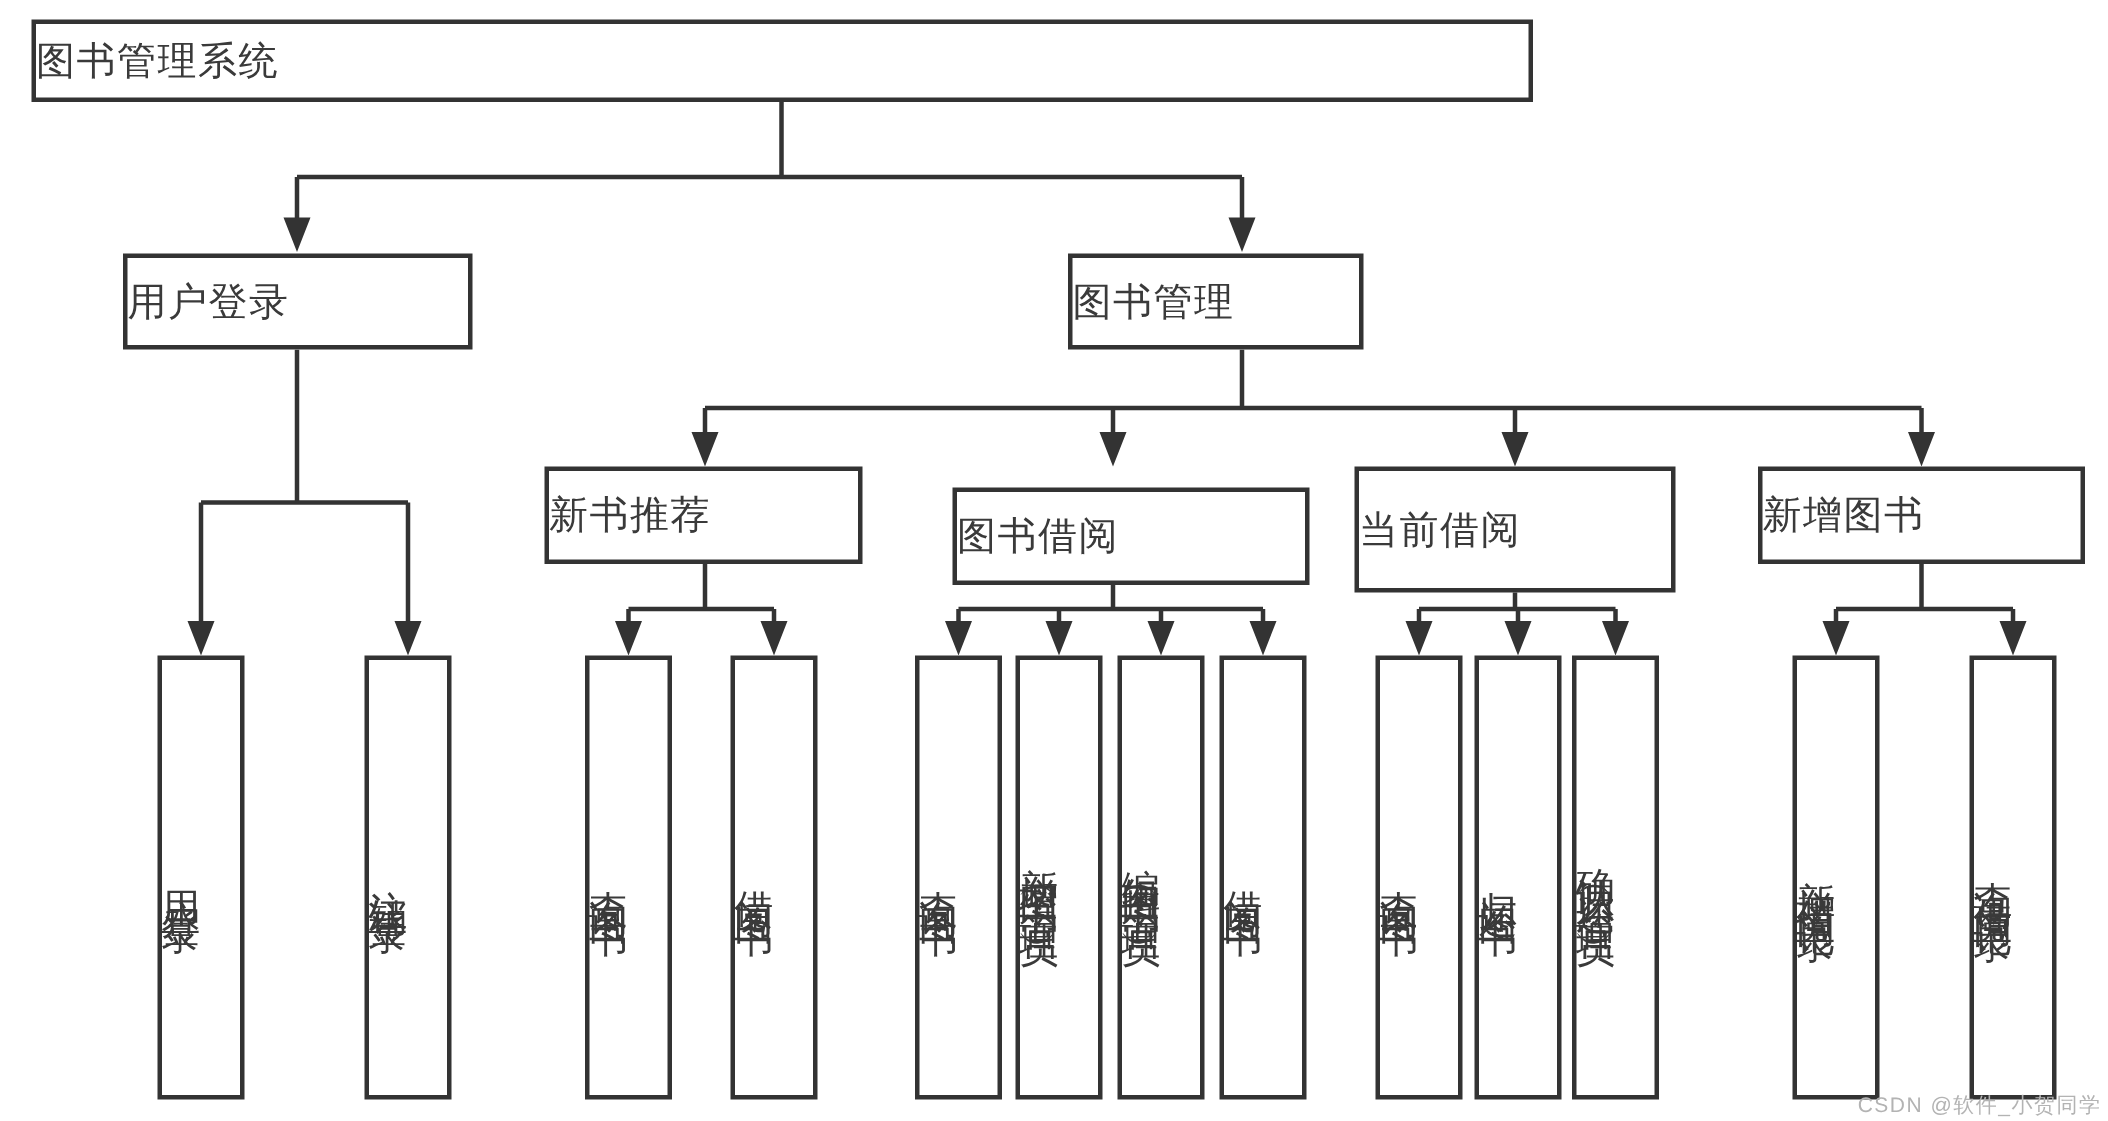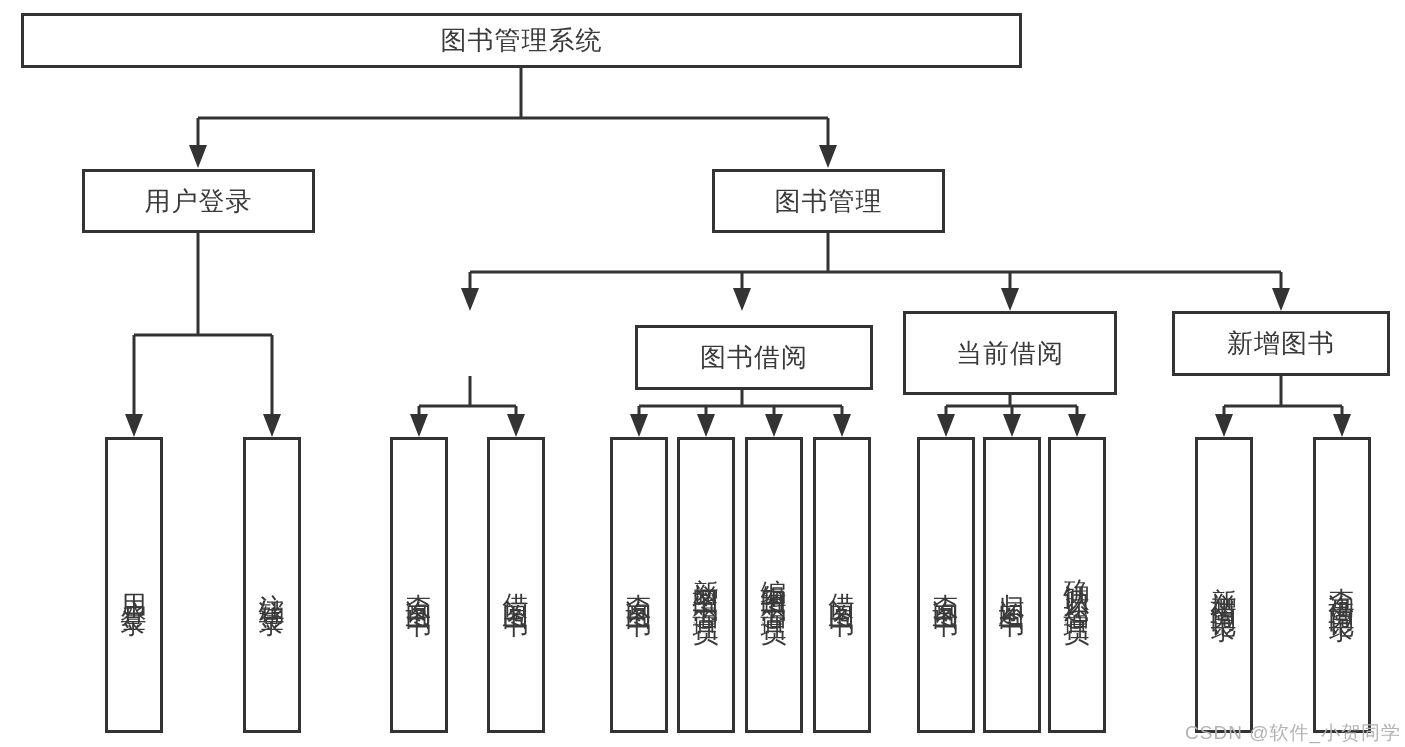--- a/index.html
+++ b/index.html
@@ -17,42 +17,41 @@
     width: 1405px; height: 747px;
     z-index: 1;
   }
   .node {
     position: absolute;
     box-sizing: border-box;
     background: #ffffff;
     border: 3px solid #333333;
     display: flex;
     align-items: center;
-    justify-content: center;
     z-index: 2;
     color: #3a3a3a;
   }
   .hbox span {
     font-size: 26px;
     letter-spacing: 1px;
     white-space: nowrap;
   }
   .vbox span {
     writing-mode: vertical-rl;
     text-orientation: mixed;
     font-size: 26px;
     letter-spacing: 6px;
     line-height: 1;
     white-space: nowrap;
   }
   #watermark {
     position: absolute;
     right: 4px;
     bottom: 1px;
-    font-size: 19px;
+    font-size: 14px;
     color: #b3b3b3;
     z-index: 3;
     letter-spacing: 1px;
     white-space: nowrap;
   }
 </style>
 </head>
 <body>
 
 <div id="canvas">
@@ -76,24 +75,27 @@
       M1224 437 l-9 -23 h18 z  M1342 437 l-9 -23 h18 z"></path>
   </svg>
 
   <div class="node hbox" style="left:21px;top:13px;width:1001px;height:55px">
     <span>图书管理系统</span>
   </div>
 
   <div class="node hbox" style="left:82px;top:169px;width:233px;height:64px">
     <span>用户登录</span>
   </div>
-  <div class="node hbox" style="left:712px;top:169px;width:233px;height:64px">
+  <div class="node hbox" style="left:712px;top:169px;width:197px;height:64px">
     <span>图书管理</span>
   </div>
 
+  <div class="node hbox" style="left:363px;top:311px;width:212px;height:65px">
+    <span>新书推荐</span>
+  </div>
   <div class="node hbox" style="left:635px;top:325px;width:238px;height:65px">
     <span>图书借阅</span>
   </div>
   <div class="node hbox" style="left:903px;top:311px;width:214px;height:84px">
     <span>当前借阅</span>
   </div>
   <div class="node hbox" style="left:1172px;top:311px;width:218px;height:65px">
     <span>新增图书</span>
   </div>
 

